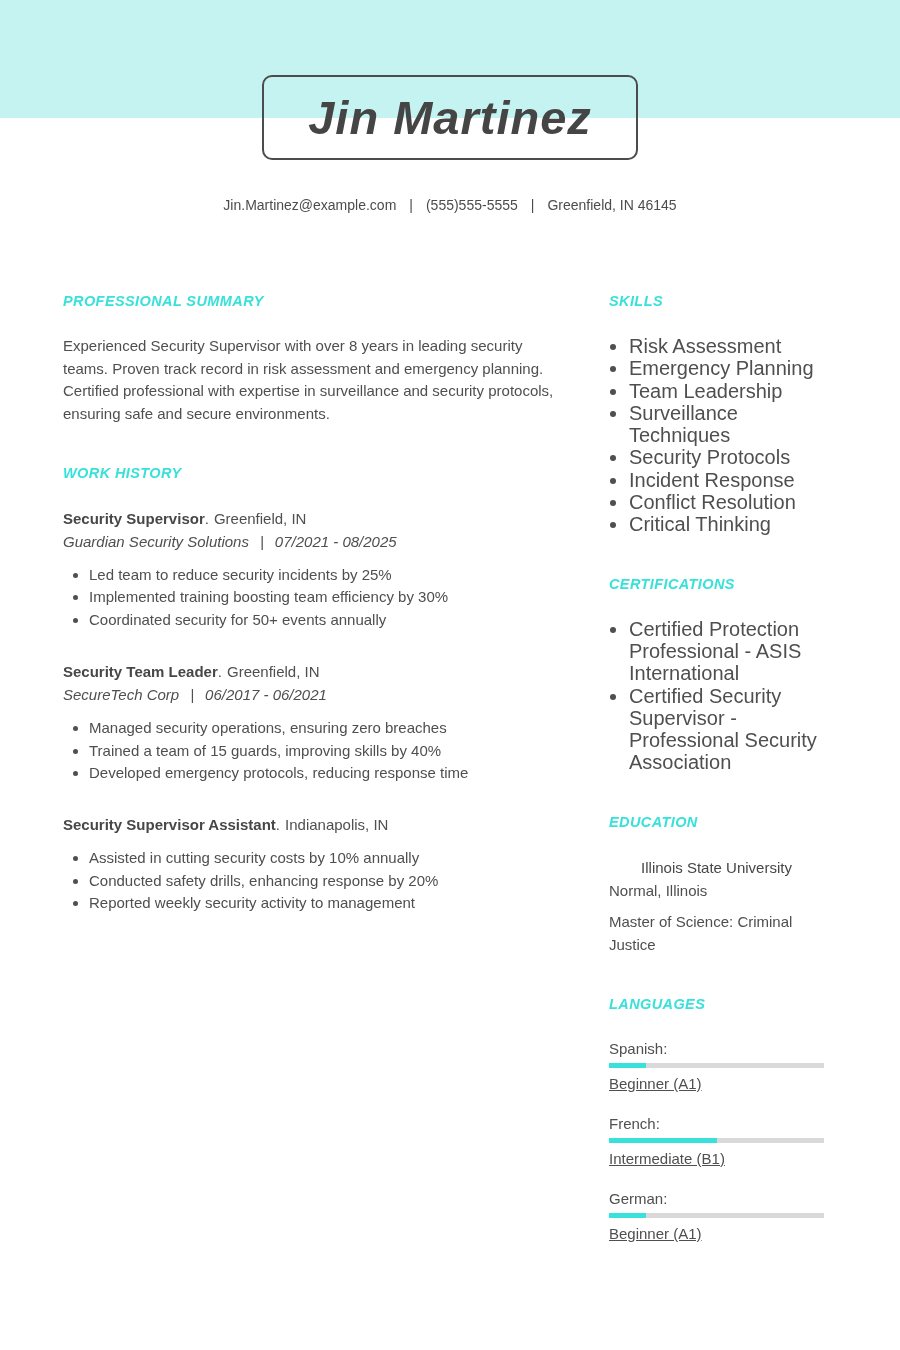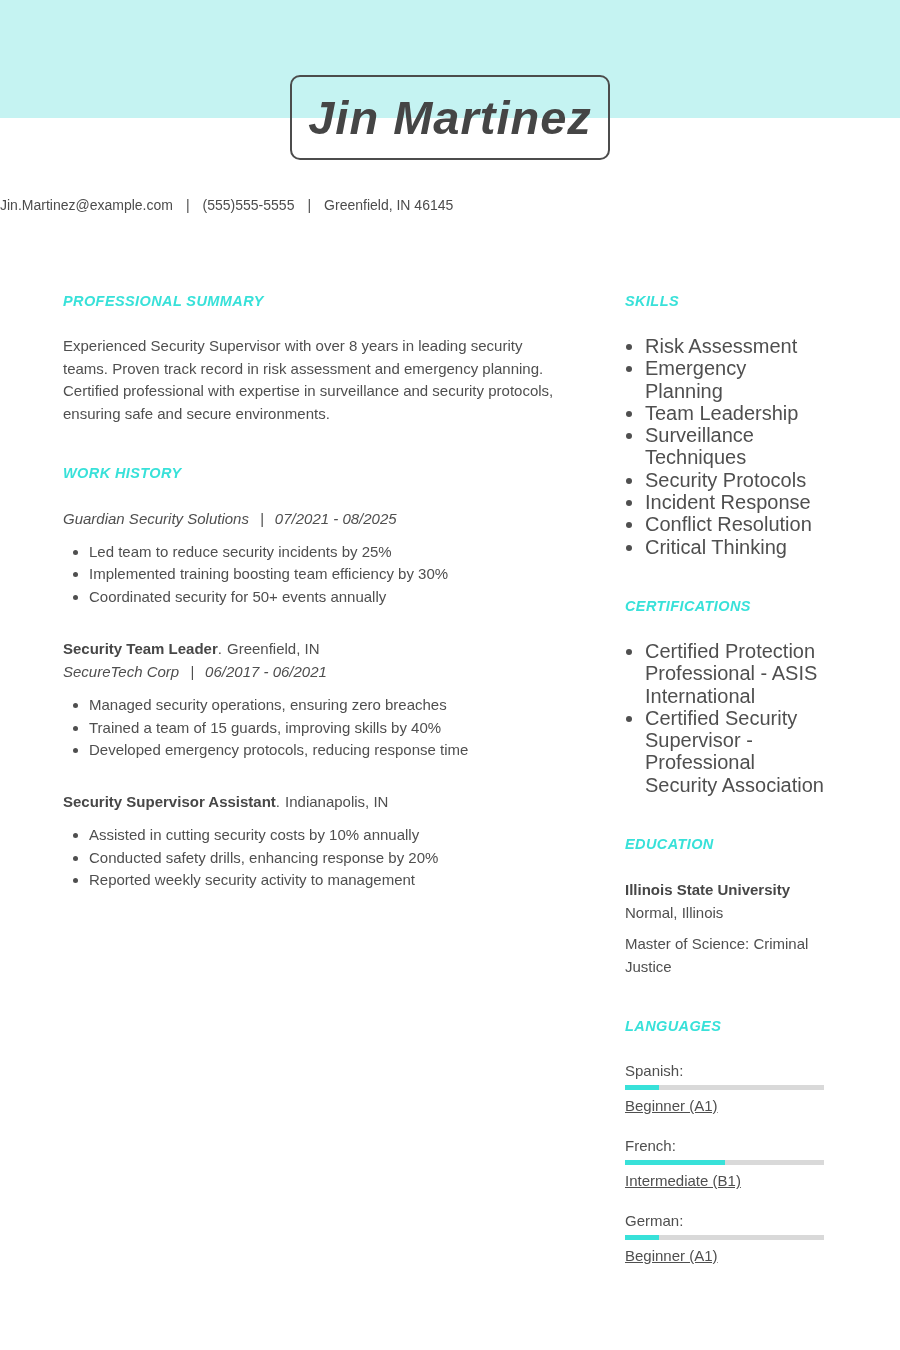--- a/index.html
+++ b/index.html
@@ -19,41 +19,41 @@
     overflow:hidden;
   }
   .banner {
     position:absolute; top:0; left:0;
     width:100%; height:118px;
     background: var(--banner-color);
   }
   .name-box {
     position:relative;
     margin:75px auto 0;
-    width:320px; height:85px;
+    width:376px; height:85px;
     border:2px solid #4c4c4c;
     border-radius:10px;
     display:flex; align-items:center; justify-content:center;
     background:transparent;
   }
   .candidate-name {
     font-size:47px; font-weight:bold; font-style:italic;
     color:#454545; letter-spacing:1px; white-space:nowrap;
   }
   .contact-bar {
     position:relative;
-    margin-top:37px; 
+    margin-top:37px; text-align:center;
     font-size:14px; color:#4c4c4c; white-space:nowrap;
   }
   .contact-bar .sep { margin:0 13px; color:#4c4c4c; }
   .columns {
     position:relative;
     display:flex;
     margin:80px 76px 0 63px;
-    gap:70px;
+    gap:54px;
   }
   .col-left { flex:0 0 492px; width:492px; }
   .col-right { flex:1; min-width:0; }
   .section { margin-bottom:40px; }
   .section-title {
     color: var(--accent-color);
     font-style:italic; font-weight:bold;
     font-size:14.5px; letter-spacing:0.4px;
     margin-bottom:26px;
   }
@@ -63,21 +63,21 @@
   .job-role { font-weight:bold; color:var(--dark-text-color); }
   .job-location { margin-left:5px; }
   .job-company-line { font-style:italic; font-size:15px; line-height:23px; }
   .pipe { margin:0 11px; }
   ul.bullets { list-style:disc outside; margin-top:11px; padding-left:26px; }
   ul.bullets li { font-size:15px; line-height:22.4px; }
   ul.side-bullets { list-style:disc outside; padding-left:20px; }
   ul.side-bullets li { font-size:20px; line-height:22.3px; }
   .school { margin-bottom:25px; }
   .school-line { font-size:15px; line-height:23px; }
-  .school-name { font-weight:bold; color:var(--dark-text-color); }
+  .school-name { font-weight:normal; color:var(--dark-text-color);text-align:center; }
   .school-degree { font-size:15px; line-height:23px; margin-top:8px; }
   .language { margin-bottom:19px; }
   .lang-name { font-size:15px; line-height:21px; }
   .lang-bar {
     height:5px; width:100%;
     background: var(--bar-track-color);
     margin:4px 0 5px;
   }
   .lang-bar-fill { height:100%; background: var(--accent-color); }
   .lang-level { font-size:15px; line-height:21px;text-decoration:underline; }
@@ -100,20 +100,21 @@
     <div class="section">
       <div class="section-title">PROFESSIONAL SUMMARY</div>
       <p class="summary-text">Experienced Security Supervisor with over 8 years in leading security teams. Proven track record in risk assessment and emergency planning. Certified professional with expertise in surveillance and security protocols, ensuring safe and secure environments.</p>
     </div>
 
     <div class="section">
       <div class="section-title">WORK HISTORY</div>
       <div>
 
           <div class="job">
+            <div class="job-title-line"><span class="job-role">Security Supervisor</span><span>.</span><span class="job-location">Greenfield, IN</span></div>
             <div class="job-company-line"><span>Guardian Security Solutions</span><span class="pipe">|</span><span>07/2021 - 08/2025</span></div>
             <ul class="bullets">
 
                 <li>Led team to reduce security incidents by 25%</li>
 
                 <li>Implemented training boosting team efficiency by 30%</li>
 
                 <li>Coordinated security for 50+ events annually</li>
               </ul>
           </div>

